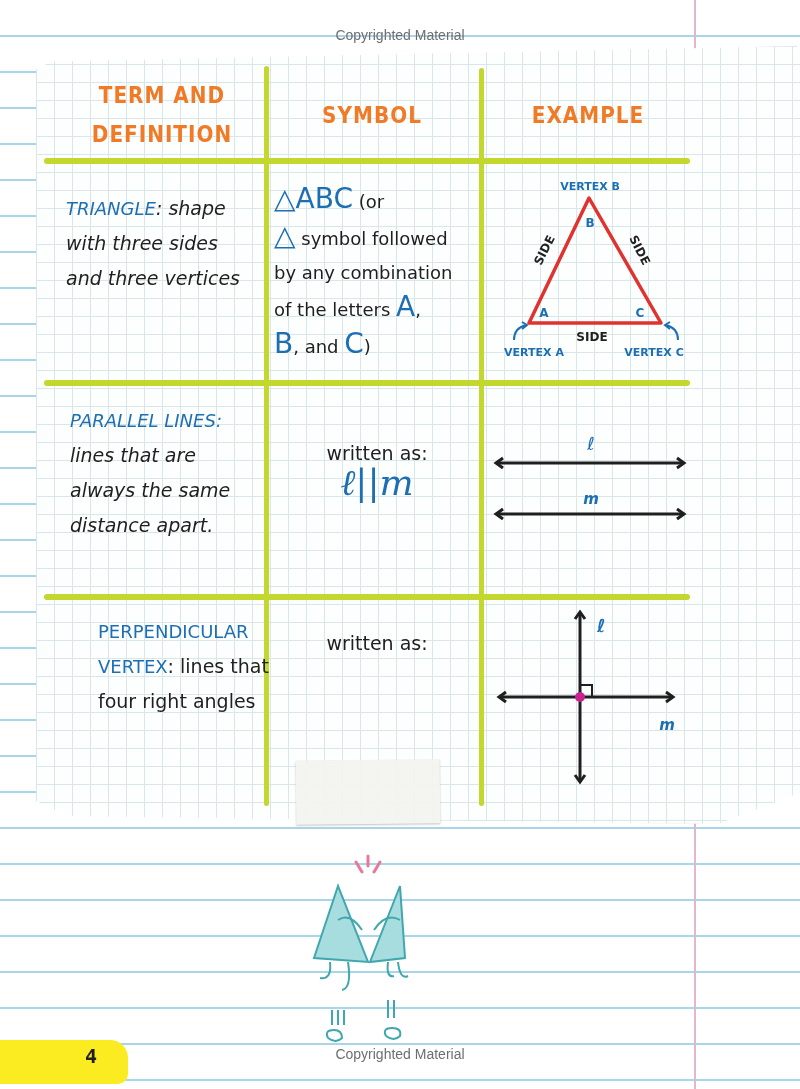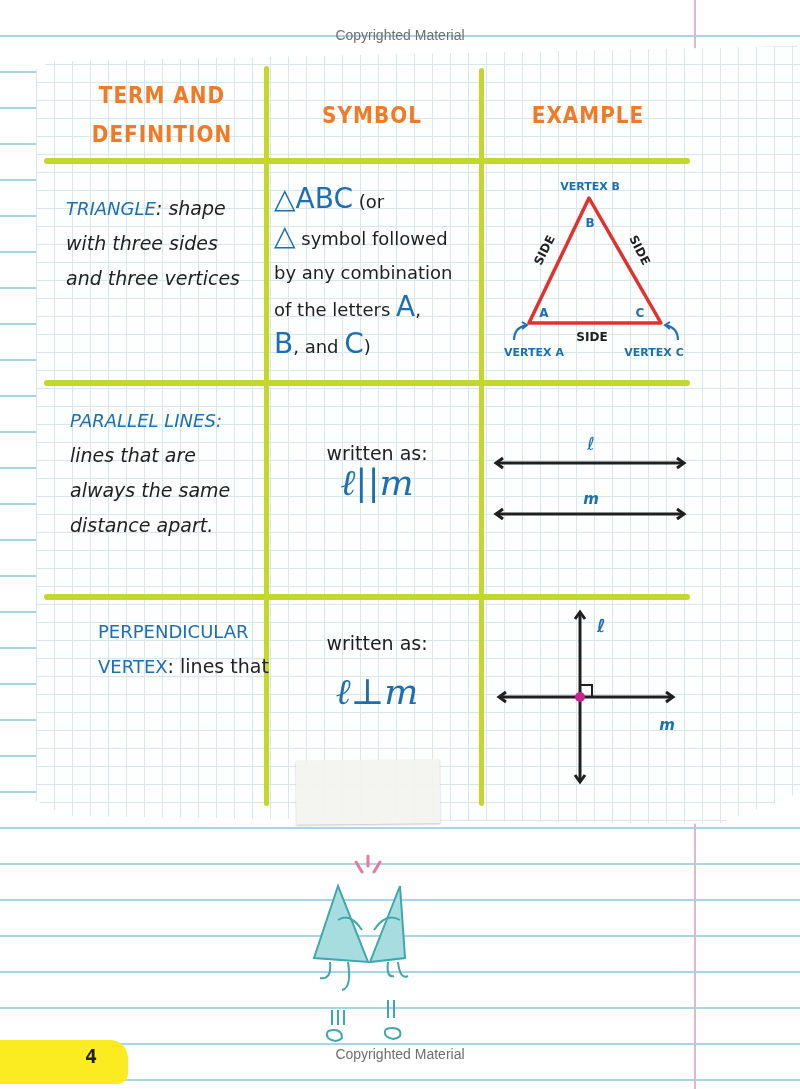--- a/index.html
+++ b/index.html
@@ -137,23 +137,23 @@
     <line x1="6" y1="27" x2="192" y2="27" stroke="#1f1f1f" stroke-width="3"></line>
     <path d="M12,22 L5,27 L12,32 M186,22 L193,27 L186,32" fill="none" stroke="#1f1f1f" stroke-width="3"></path>
     <text x="100" y="68" font-size="15" font-style="italic" font-weight="bold" fill="#1d6fb3" text-anchor="middle">m</text>
     <line x1="6" y1="78" x2="192" y2="78" stroke="#1f1f1f" stroke-width="3"></line>
     <path d="M12,73 L5,78 L12,83 M186,73 L193,78 L186,83" fill="none" stroke="#1f1f1f" stroke-width="3"></path>
   </svg>
 
   <div class="cell-text" style="left:30px; top:568px; width:200px;margin-left:32px;">
     <div class="term">PERPENDICULAR</div>
     <div><span class="term">VERTEX</span><span>: lines that</span></div>
+    <div>four right angles</div>
   </div>
   <div class="cell-text" style="left:236px; top:580px; width:210px; text-align:center;">written as:</div>
-  <div class="symbol-big" style="left:236px; top:625px; width:210px;">ℓ⊥m</div>
   <svg style="position:absolute; left:455px; top:558px;" width="200" height="190" viewBox="0 0 200 190">
     <line x1="89" y1="8" x2="89" y2="178" stroke="#1f1f1f" stroke-width="3"></line>
     <path d="M84,15 L89,8 L94,15 M84,171 L89,178 L94,171" fill="none" stroke="#1f1f1f" stroke-width="3"></path>
     <line x1="8" y1="93" x2="182" y2="93" stroke="#1f1f1f" stroke-width="3"></line>
     <path d="M15,88 L8,93 L15,98 M175,88 L182,93 L175,98" fill="none" stroke="#1f1f1f" stroke-width="3"></path>
     <path d="M89,81 L101,81 L101,93" fill="none" stroke="#1f1f1f" stroke-width="2"></path>
     <circle cx="89" cy="93" r="5" fill="#c8238e"></circle>
     <text x="106" y="28" font-size="18" font-style="italic" font-weight="bold" fill="#1d6fb3">ℓ</text>
     <text x="176" y="126" font-size="15" font-style="italic" font-weight="bold" fill="#1d6fb3" text-anchor="middle">m</text>
   </svg>

